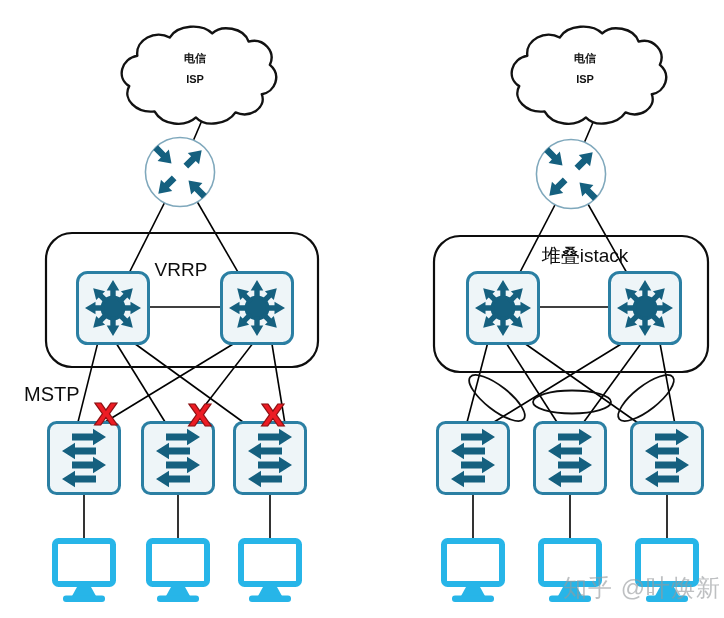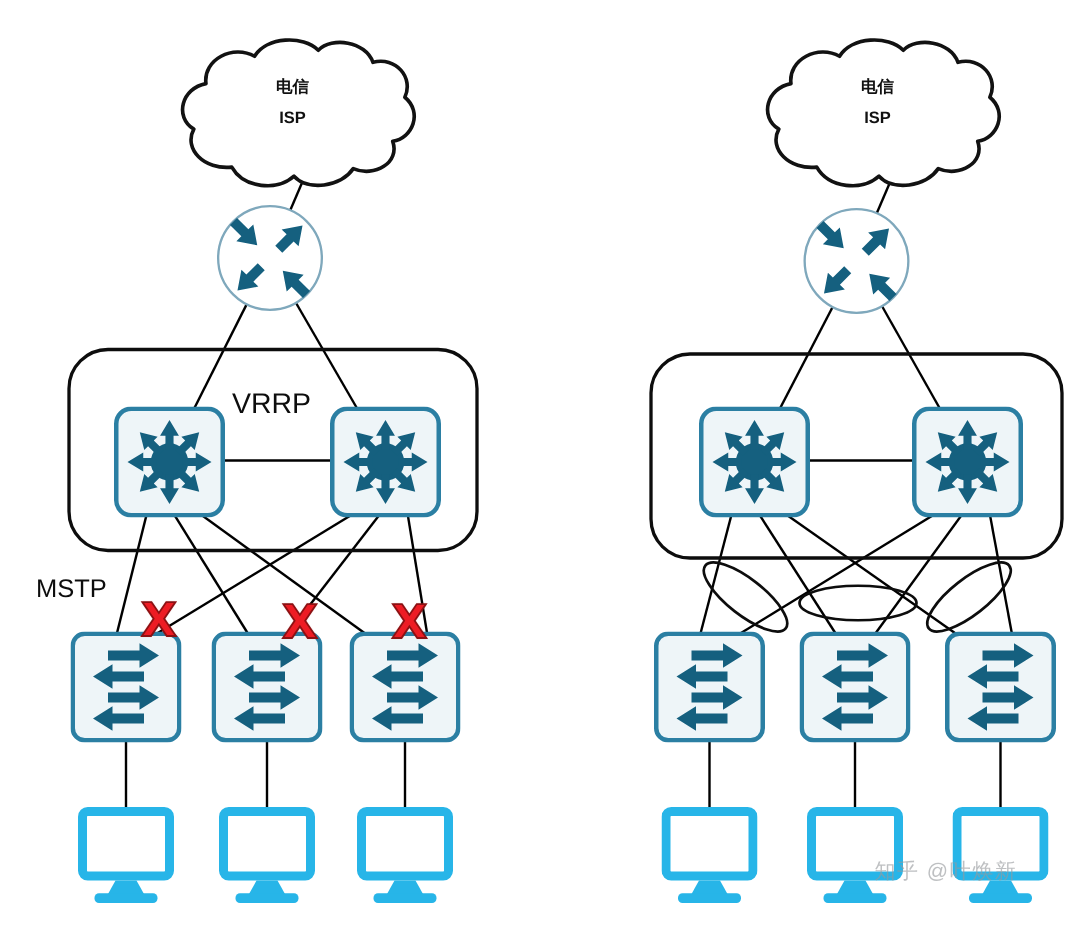--- a/index.html
+++ b/index.html
@@ -8,30 +8,30 @@
     font-family:"Liberation Sans","DejaVu Sans",sans-serif;color:#111;
   }
   .wires{position:absolute;left:0;top:0;z-index:1;}
   .node{position:absolute;z-index:2;}
   .node svg{display:block;width:100%;height:100%;}
   .cloud-label{
     position:absolute;left:0;right:0;top:24px;z-index:3;text-align:center;
     font-size:11px;font-weight:600;line-height:21px;color:#111;
   }
   .box-label{position:absolute;z-index:3;text-align:center;font-size:19px;color:#0d0d0d;}
-  .side-label{position:absolute;z-index:3;text-align:left;font-size:17px;color:#0d0d0d;}
+  .side-label{position:absolute;z-index:3;text-align:left;font-size:20px;color:#0d0d0d;}
   .x-mark{
     position:absolute;z-index:4;width:34px;height:34px;text-align:center;
     font-size:31px;line-height:34px;font-weight:800;color:#ed1c24;
     -webkit-text-stroke:1.2px #8c1113;text-shadow:0 0 1px #8c1113;
     font-family:"DejaVu Sans","Liberation Sans",sans-serif;
   }
   .watermark{
-    position:absolute;z-index:5;font-size:14px;letter-spacing:1px;
-    color:rgba(150,153,156,0.62);white-space:nowrap;margin-left:20px;
+    position:absolute;z-index:5;font-size:24px;letter-spacing:1px;
+    color:rgba(150,153,156,0.62);white-space:nowrap;
   }
 </style>
 </head>
 <body>
 
 <div class="canvas">
 
   <svg width="0" height="0" style="position:absolute">
     <defs>
       <path id="arr-m" d="M0,-3.4 L11,-3.4 L11,-8.2 L23,0 L11,8.2 L11,3.4 L0,3.4 Z"></path>
@@ -206,20 +206,21 @@
       <div>ISP</div>
     </div>
   </div>
 
   <div class="node" style="left:534px;top:137px;width:74px;height:74px">
     <svg viewBox="0 0 76 76">
         <use href="#sym-router"></use>
       </svg>
   </div>
 
+  <div class="box-label" style="left:520px;top:243px;width:130px">堆叠istack</div>
 
   <div class="node" style="left:466px;top:271px;width:74px;height:74px">
     <svg viewBox="0 0 74 74">
         <use href="#sym-mlswitch"></use>
       </svg>
   </div>
   <div class="node" style="left:608px;top:271px;width:74px;height:74px">
     <svg viewBox="0 0 74 74">
         <use href="#sym-mlswitch"></use>
       </svg>

